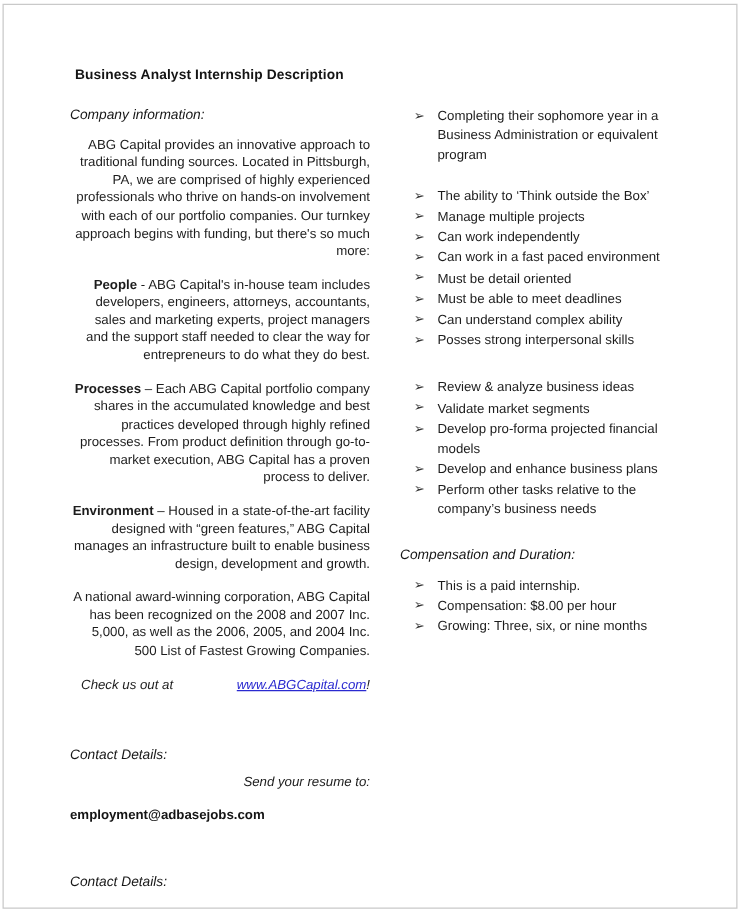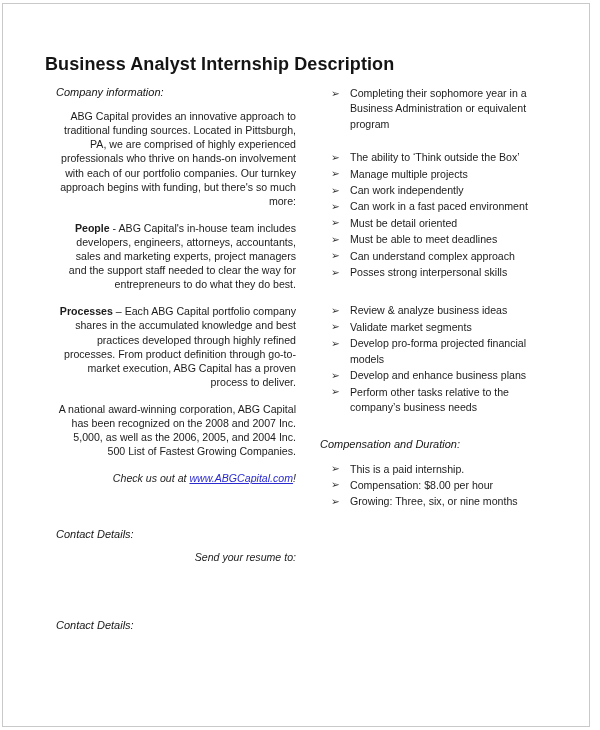--- a/index.html
+++ b/index.html
@@ -27,23 +27,23 @@
     top: 3px;
     width: 588px;
     height: 724px;
     border: 1px solid #c9c9c9;
     box-sizing: border-box;
     pointer-events: none;
   }
 
   .doc-title {
     position: absolute;
-    left: 45px;
+    left: 60px;
     top: 54px;
-    font-size: 18px;
+    font-size: 11px;
     font-weight: bold;
     letter-spacing: 0.1px;
     color: #141414;
   }
 
   .col-left {
     position: absolute;
     left: 56px;
     top: 86px;
     width: 240px;
@@ -74,20 +74,21 @@
     margin: 0 0 13px 0;
     text-align: right;
   }
 
   .para b { font-weight: bold; }
 
   .link {
     color: #2a2ad0;
     text-decoration: underline;
     font-style: italic;
+    margin-left: 48px;
   }
 
   .para.italic { font-style: italic; }
 
   .email {
     font-size: 10.6px;
     font-weight: bold;
     color: #141414;
     margin: 0;
   }
@@ -138,33 +139,37 @@
     <p class="para">ABG Capital provides an innovative approach to traditional funding sources. Located in Pittsburgh, PA, we are comprised of highly experienced professionals who thrive on hands-on involvement with each of our portfolio companies. Our turnkey approach begins with funding, but there's so much more:</p>
 
     <p class="para">
       <b>People</b><span> - ABG Capital's in-house team includes developers, engineers, attorneys, accountants, sales and marketing experts, project managers and the support staff needed to clear the way for entrepreneurs to do what they do best.</span>
     </p>
 
     <p class="para">
       <b>Processes</b><span> – Each ABG Capital portfolio company shares in the accumulated knowledge and best practices developed through highly refined processes. From product definition through go-to-market execution, ABG Capital has a proven process to deliver.</span>
     </p>
 
+    <p class="para">
+      <b>Environment</b><span> – Housed in a state-of-the-art facility designed with “green features,” ABG Capital manages an infrastructure built to enable business design, development and growth.</span>
+    </p>
 
     <p class="para">A national award-winning corporation, ABG Capital has been recognized on the 2008 and 2007 Inc. 5,000, as well as the 2006, 2005, and 2004 Inc. 500 List of Fastest Growing Companies.</p>
 
     <p class="para italic">
       <span>Check us out at </span><a class="link" href="#">www.ABGCapital.com</a><span>!</span>
     </p>
 
     <div class="gap-xl spacer-block"></div>
 
     <div class="sec-head tight">Contact Details:</div>
 
     <p class="para italic">Send your resume to:</p>
 
+    <p class="email">employment@adbasejobs.com</p>
 
     <div class="gap-xl spacer-block"></div>
     <div class="gap-sm spacer-block"></div>
 
     <div class="sec-head tight">Contact Details:</div>
 
   </div>
 
   <div class="col-right">
 
@@ -197,21 +202,21 @@
       <li>
         <span class="bullet">➢</span>
         <span>Must be detail oriented</span>
       </li>
       <li>
         <span class="bullet">➢</span>
         <span>Must be able to meet deadlines</span>
       </li>
       <li>
         <span class="bullet">➢</span>
-        <span>Can understand complex approach</span>
+        <span>Can understand complex ability</span>
       </li>
       <li>
         <span class="bullet">➢</span>
         <span>Posses strong interpersonal skills</span>
       </li>
     </ul>
 
     <div class="gap-lg spacer-block"></div>
 
     <ul class="arrow-list">

